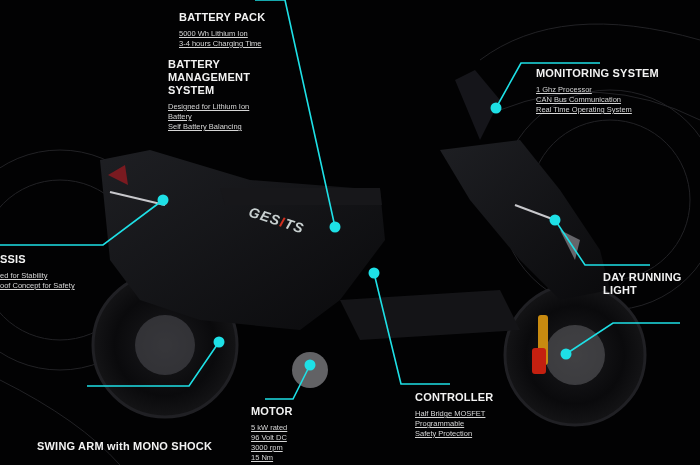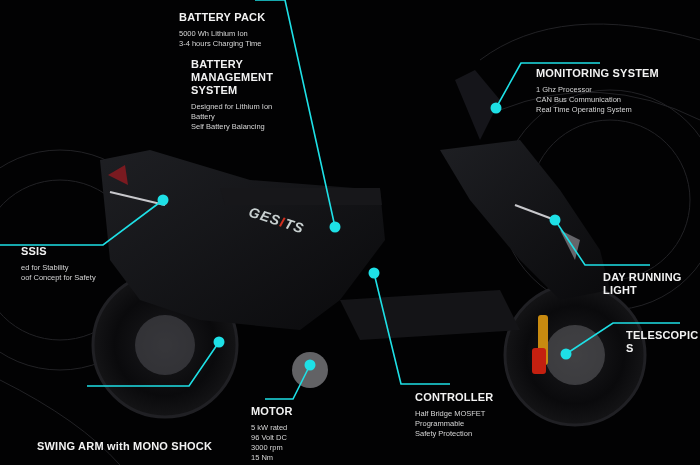--- a/index.html
+++ b/index.html
@@ -2,21 +2,21 @@
 <html><head>
 <meta charset="utf-8">
 <style>
   html, body { margin:0; padding:0; background:#000; }
   body { width:700px; height:465px; overflow:hidden; position:relative; font-family:"Liberation Sans", sans-serif; color:#fff; }
   .stage { position:absolute; left:0; top:0; width:700px; height:465px; background:#020203; overflow:hidden; }
   svg.art { position:absolute; left:0; top:0; }
   .callout { position:absolute; }
   .title { font-weight:bold; font-size:11px; letter-spacing:0.2px; color:#f2f2f2; line-height:13px; }
   .desc { font-size:7.5px; color:#d6d6d6; line-height:10px; margin-top:5px; }
-  .desc div { white-space:nowrap; }
+  .desc div { white-space:nowrap;text-decoration:underline; }
   .logo { position:absolute; left:248px; top:212px; transform:rotate(18deg); font-weight:bold; font-style:italic; font-size:14px; letter-spacing:1px; color:#c8d0d0; }
   .logo .red { color:#d03020; }
 </style>
 </head>
 <body>
 
 <div class="stage">
   <svg class="art" width="700" height="465" viewBox="0 0 700 465">
     <defs>
       <radialGradient id="wheelg" cx="50%" cy="50%" r="50%">
@@ -84,21 +84,21 @@
   <div class="logo"><span>GES</span><span class="red">I</span><span>TS</span></div>
 
   <div class="callout" style="left:179px; top:11px;">
     <div class="title">BATTERY PACK</div>
     <div class="desc">
       <div>5000 Wh Lithium Ion</div>
       <div>3-4 hours Charging Time</div>
     </div>
   </div>
 
-  <div class="callout" style="left:191px; top:58px;">
+  <div class="callout" style="left:168px; top:58px;">
     <div class="title">
       <div>BATTERY</div>
       <div>MANAGEMENT</div>
       <div>SYSTEM</div>
     </div>
     <div class="desc">
       <div>Designed for Lithium Ion</div>
       <div>Battery</div>
       <div>Self Battery Balancing</div>
     </div>
@@ -106,35 +106,32 @@
 
   <div class="callout" style="left:536px; top:67px;">
     <div class="title">MONITORING SYSTEM</div>
     <div class="desc">
       <div>1 Ghz Processor</div>
       <div>CAN Bus Communication</div>
       <div>Real Time Operating System</div>
     </div>
   </div>
 
-  <div class="callout" style="left:0px; top:245px;padding-left:21px;">
+  <div class="callout" style="left:0px; top:253px;">
     <div class="title">SSIS</div>
     <div class="desc">
       <div>ed for Stability</div>
       <div>oof Concept for Safety</div>
     </div>
   </div>
 
   <div class="callout" style="left:603px; top:271px;">
     <div class="title">DAY RUNNING LIGHT</div>
   </div>
 
-  <div class="callout" style="left:626px; top:329px;">
-    <div class="title">TELESCOPIC S</div>
-  </div>
 
   <div class="callout" style="left:37px; top:392px;margin-top:48px;">
     <div class="title">SWING ARM with MONO SHOCK</div>
   </div>
 
   <div class="callout" style="left:251px; top:405px;">
     <div class="title">MOTOR</div>
     <div class="desc">
       <div>5 kW rated</div>
       <div>96 Volt DC</div>

